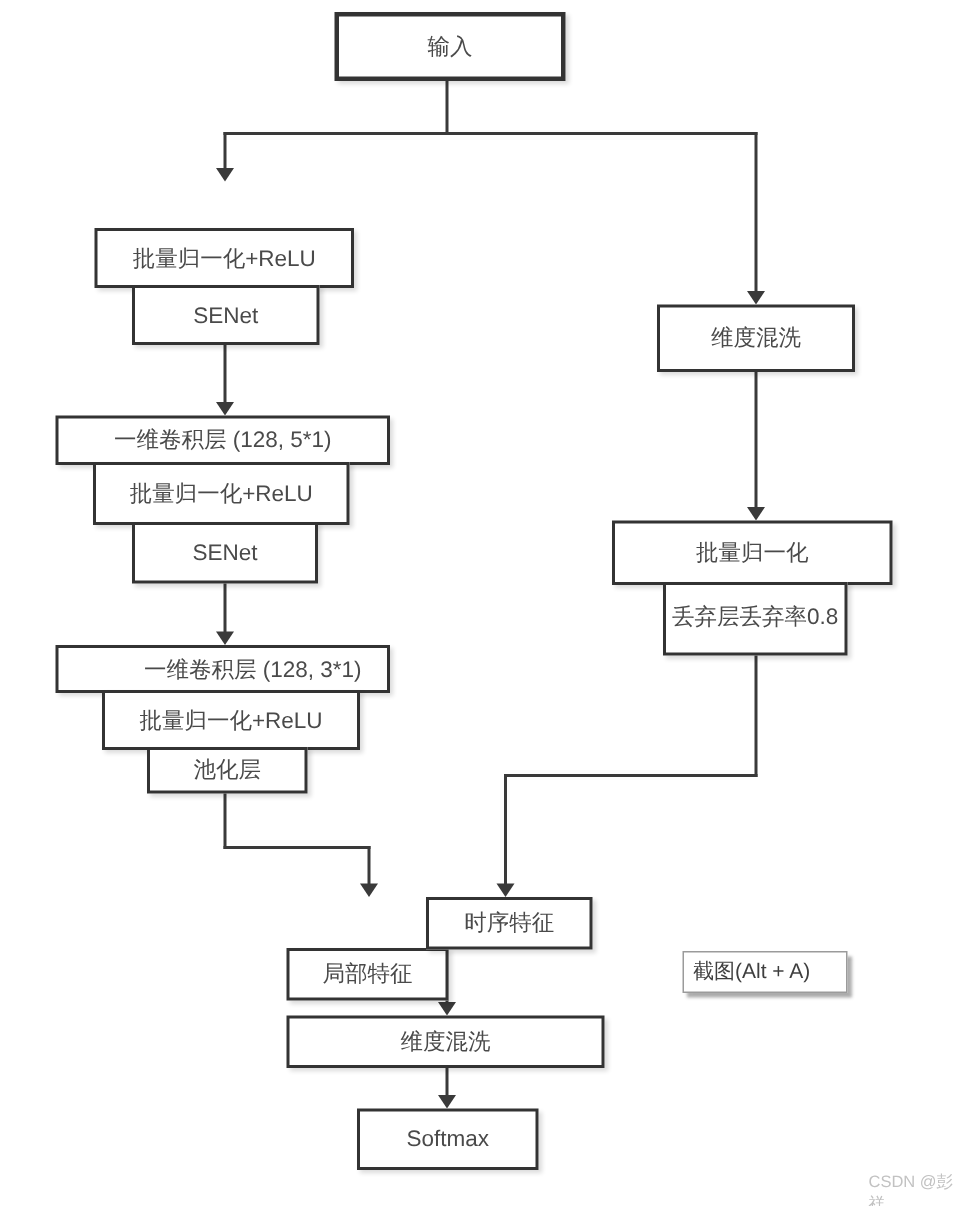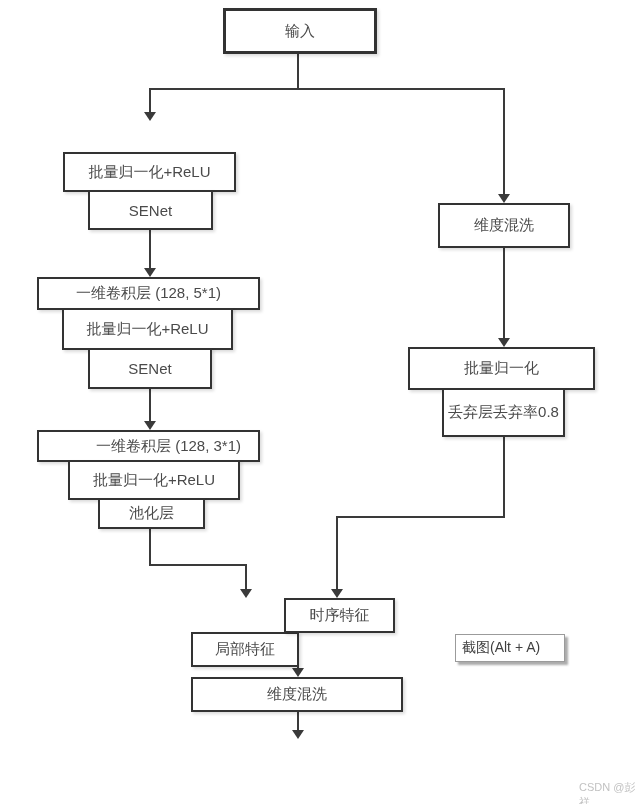--- a/index.html
+++ b/index.html
@@ -127,18 +127,19 @@
   <div class="node" style="left:408px; top:347px; width:187px; height:43px;">批量归一化</div>
   <div class="node two-line" style="left:442px; top:388px; width:123px; height:49px;">
     <span>丢弃层</span>
     <span>丢弃率0.8</span>
   </div>
 
   <div class="node" style="left:191px; top:632px; width:108px; height:35px;">局部特征</div>
   <div class="node" style="left:284px; top:598px; width:111px; height:35px;">时序特征</div>
 
   <div class="node" style="left:191px; top:677px; width:212px; height:35px;">维度混洗</div>
+  <div class="node" style="left:238px; top:739px; width:121px; height:41px;">Softmax</div>
 
   <div class="tooltip" style="left:455px; top:634px; width:110px; height:28px;">截图(Alt + A)</div>
 
   <div class="watermark" style="left:543px; top:780px;">CSDN @彭祥.</div>
 
 </div>
 
 </body></html>

